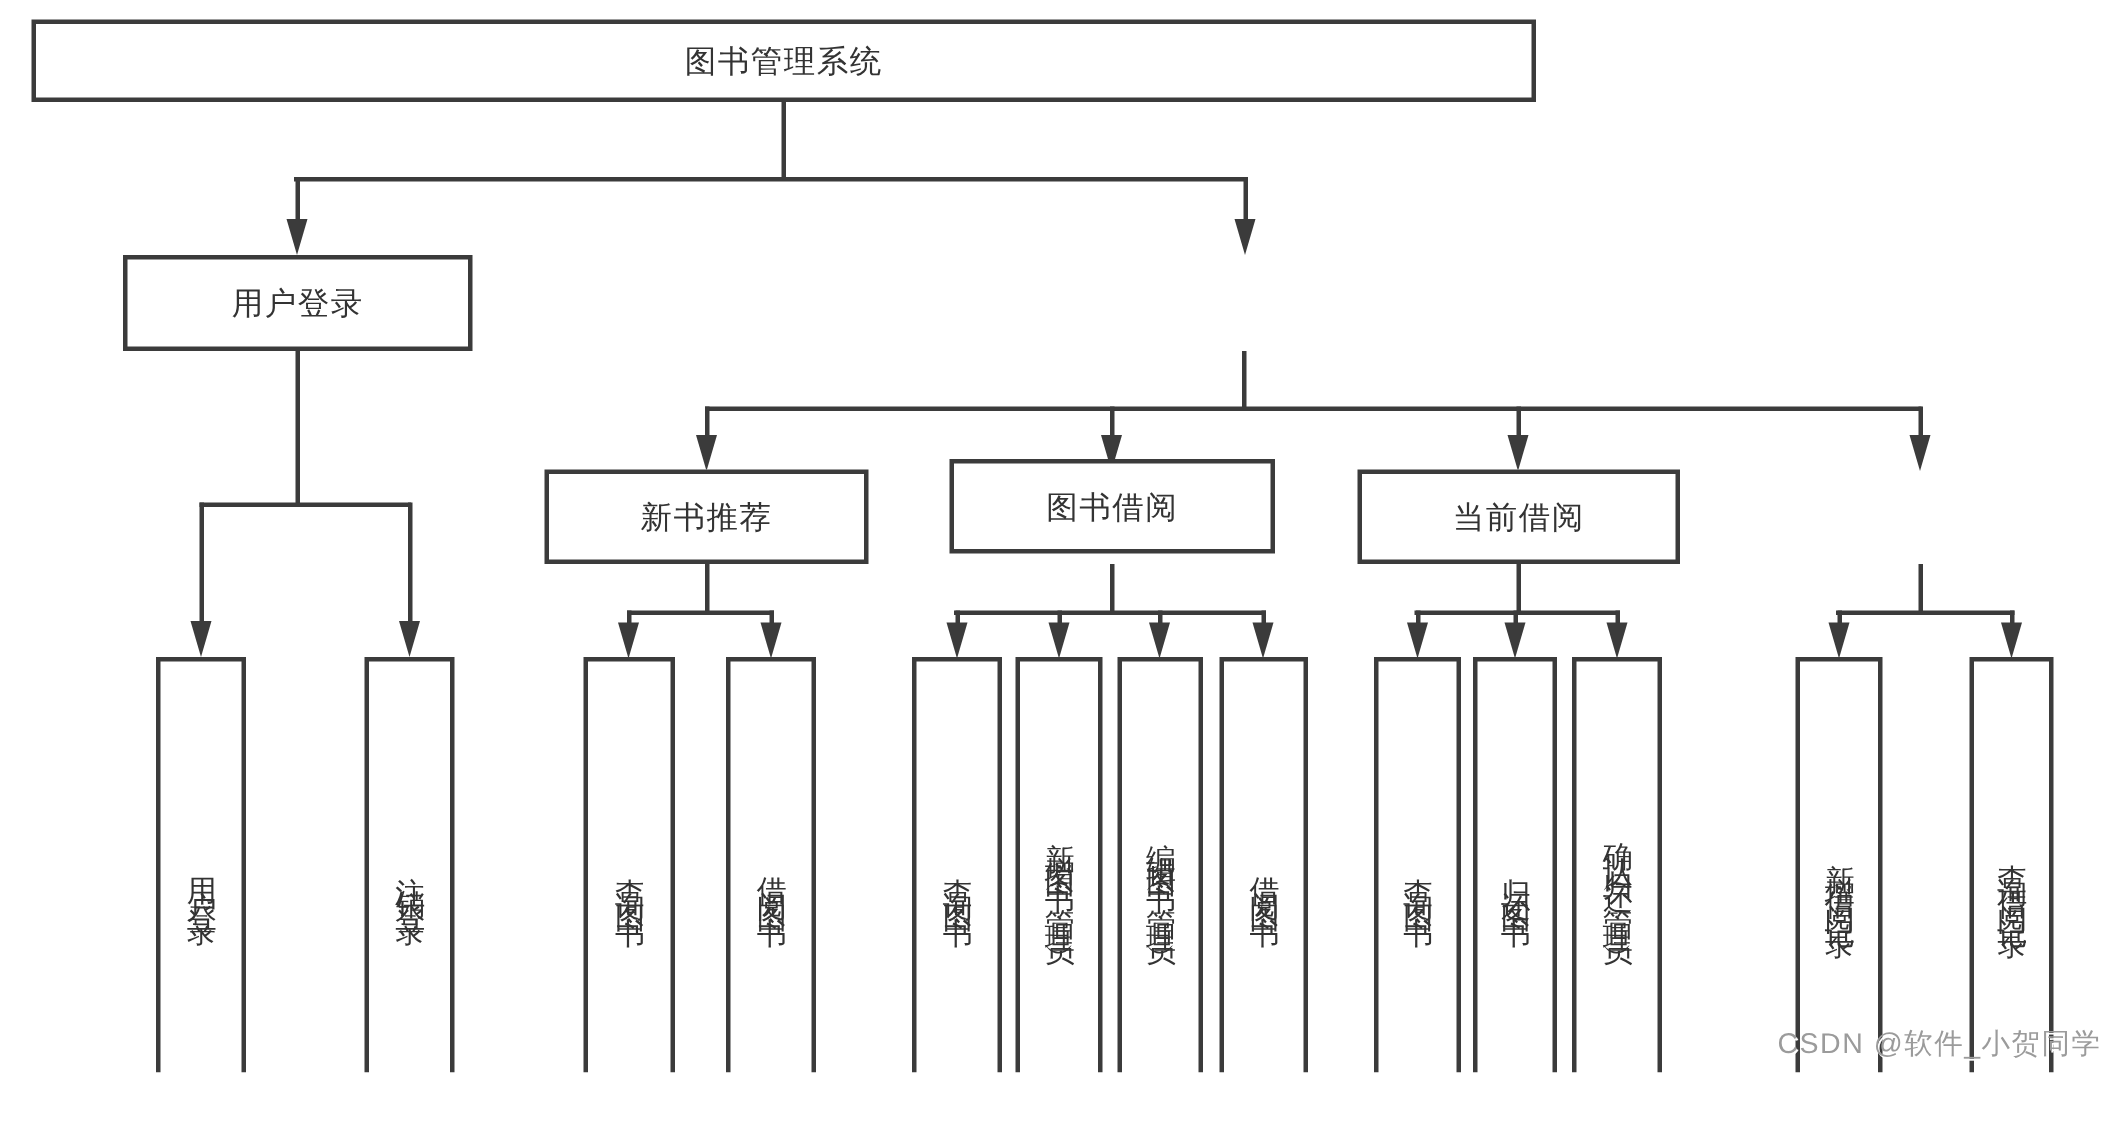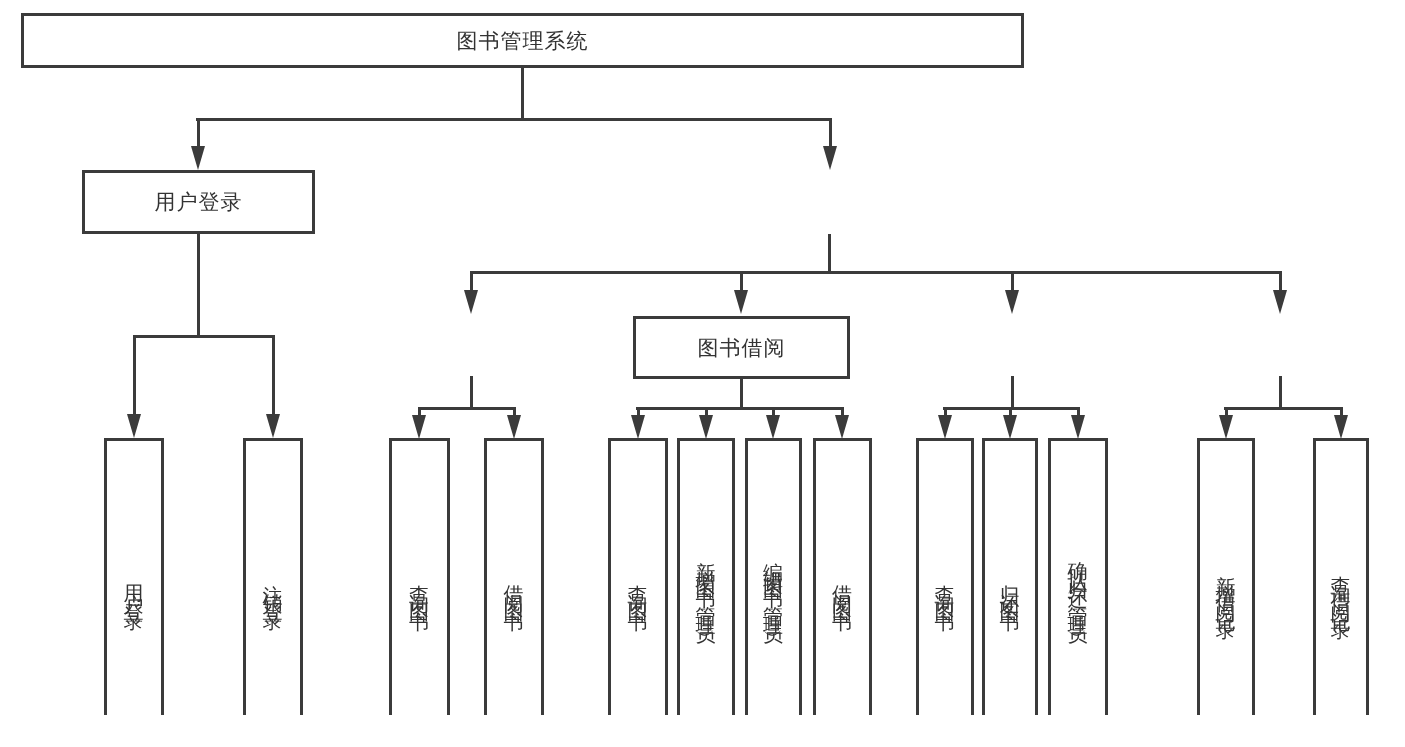--- a/index.html
+++ b/index.html
@@ -76,21 +76,23 @@
   <div class="hline" style="left:470px;top:271px;width:811px;"></div>
   <div class="vline" style="left:470px;top:271px;height:22px;"></div>
   <div class="arrow" style="left:464px;top:290px;"></div>
   <div class="vline" style="left:740px;top:271px;height:22px;"></div>
   <div class="arrow" style="left:734px;top:290px;"></div>
   <div class="vline" style="left:1011px;top:271px;height:22px;"></div>
   <div class="arrow" style="left:1005px;top:290px;"></div>
   <div class="vline" style="left:1279px;top:271px;height:22px;"></div>
   <div class="arrow" style="left:1273px;top:290px;"></div>
 
-  <div class="box" style="left:633px;top:316px;width:217px;height:63px;">图书借阅</div>
+  <div class="box" style="left:363px;top:313px;width:216px;height:63px;">新书推荐</div>
+  <div class="box" style="left:633px;top:306px;width:217px;height:63px;">图书借阅</div>
+  <div class="box" style="left:905px;top:313px;width:215px;height:63px;">当前借阅</div>
 
   <div class="vline" style="left:470px;top:376px;height:34px;"></div>
   <div class="vline" style="left:740px;top:376px;height:34px;"></div>
   <div class="vline" style="left:1011px;top:376px;height:34px;"></div>
   <div class="vline" style="left:1279px;top:376px;height:34px;"></div>
 
   <div class="hline" style="left:418px;top:407px;width:98px;"></div>
   <div class="hline" style="left:636px;top:407px;width:208px;"></div>
   <div class="hline" style="left:943px;top:407px;width:137px;"></div>
   <div class="hline" style="left:1224px;top:407px;width:119px;"></div>
@@ -132,14 +134,15 @@
   <div class="box vbox" style="left:745px;top:438px;width:57px;height:297px;">编辑图书（管理员）</div>
   <div class="box vbox" style="left:813px;top:438px;width:59px;height:297px;">借阅图书</div>
 
   <div class="box vbox" style="left:916px;top:438px;width:58px;height:297px;">查询图书</div>
   <div class="box vbox" style="left:982px;top:438px;width:56px;height:297px;">归还图书</div>
   <div class="box vbox" style="left:1048px;top:438px;width:60px;height:297px;">确认归还（管理员）</div>
 
   <div class="box vbox" style="left:1197px;top:438px;width:58px;height:297px;">新增借阅记录</div>
   <div class="box vbox" style="left:1313px;top:438px;width:56px;height:297px;">查询借阅记录</div>
 
+  <div class="watermark">CSDN @软件_小贺同学</div>
 
 </div>
 
 </body></html>

